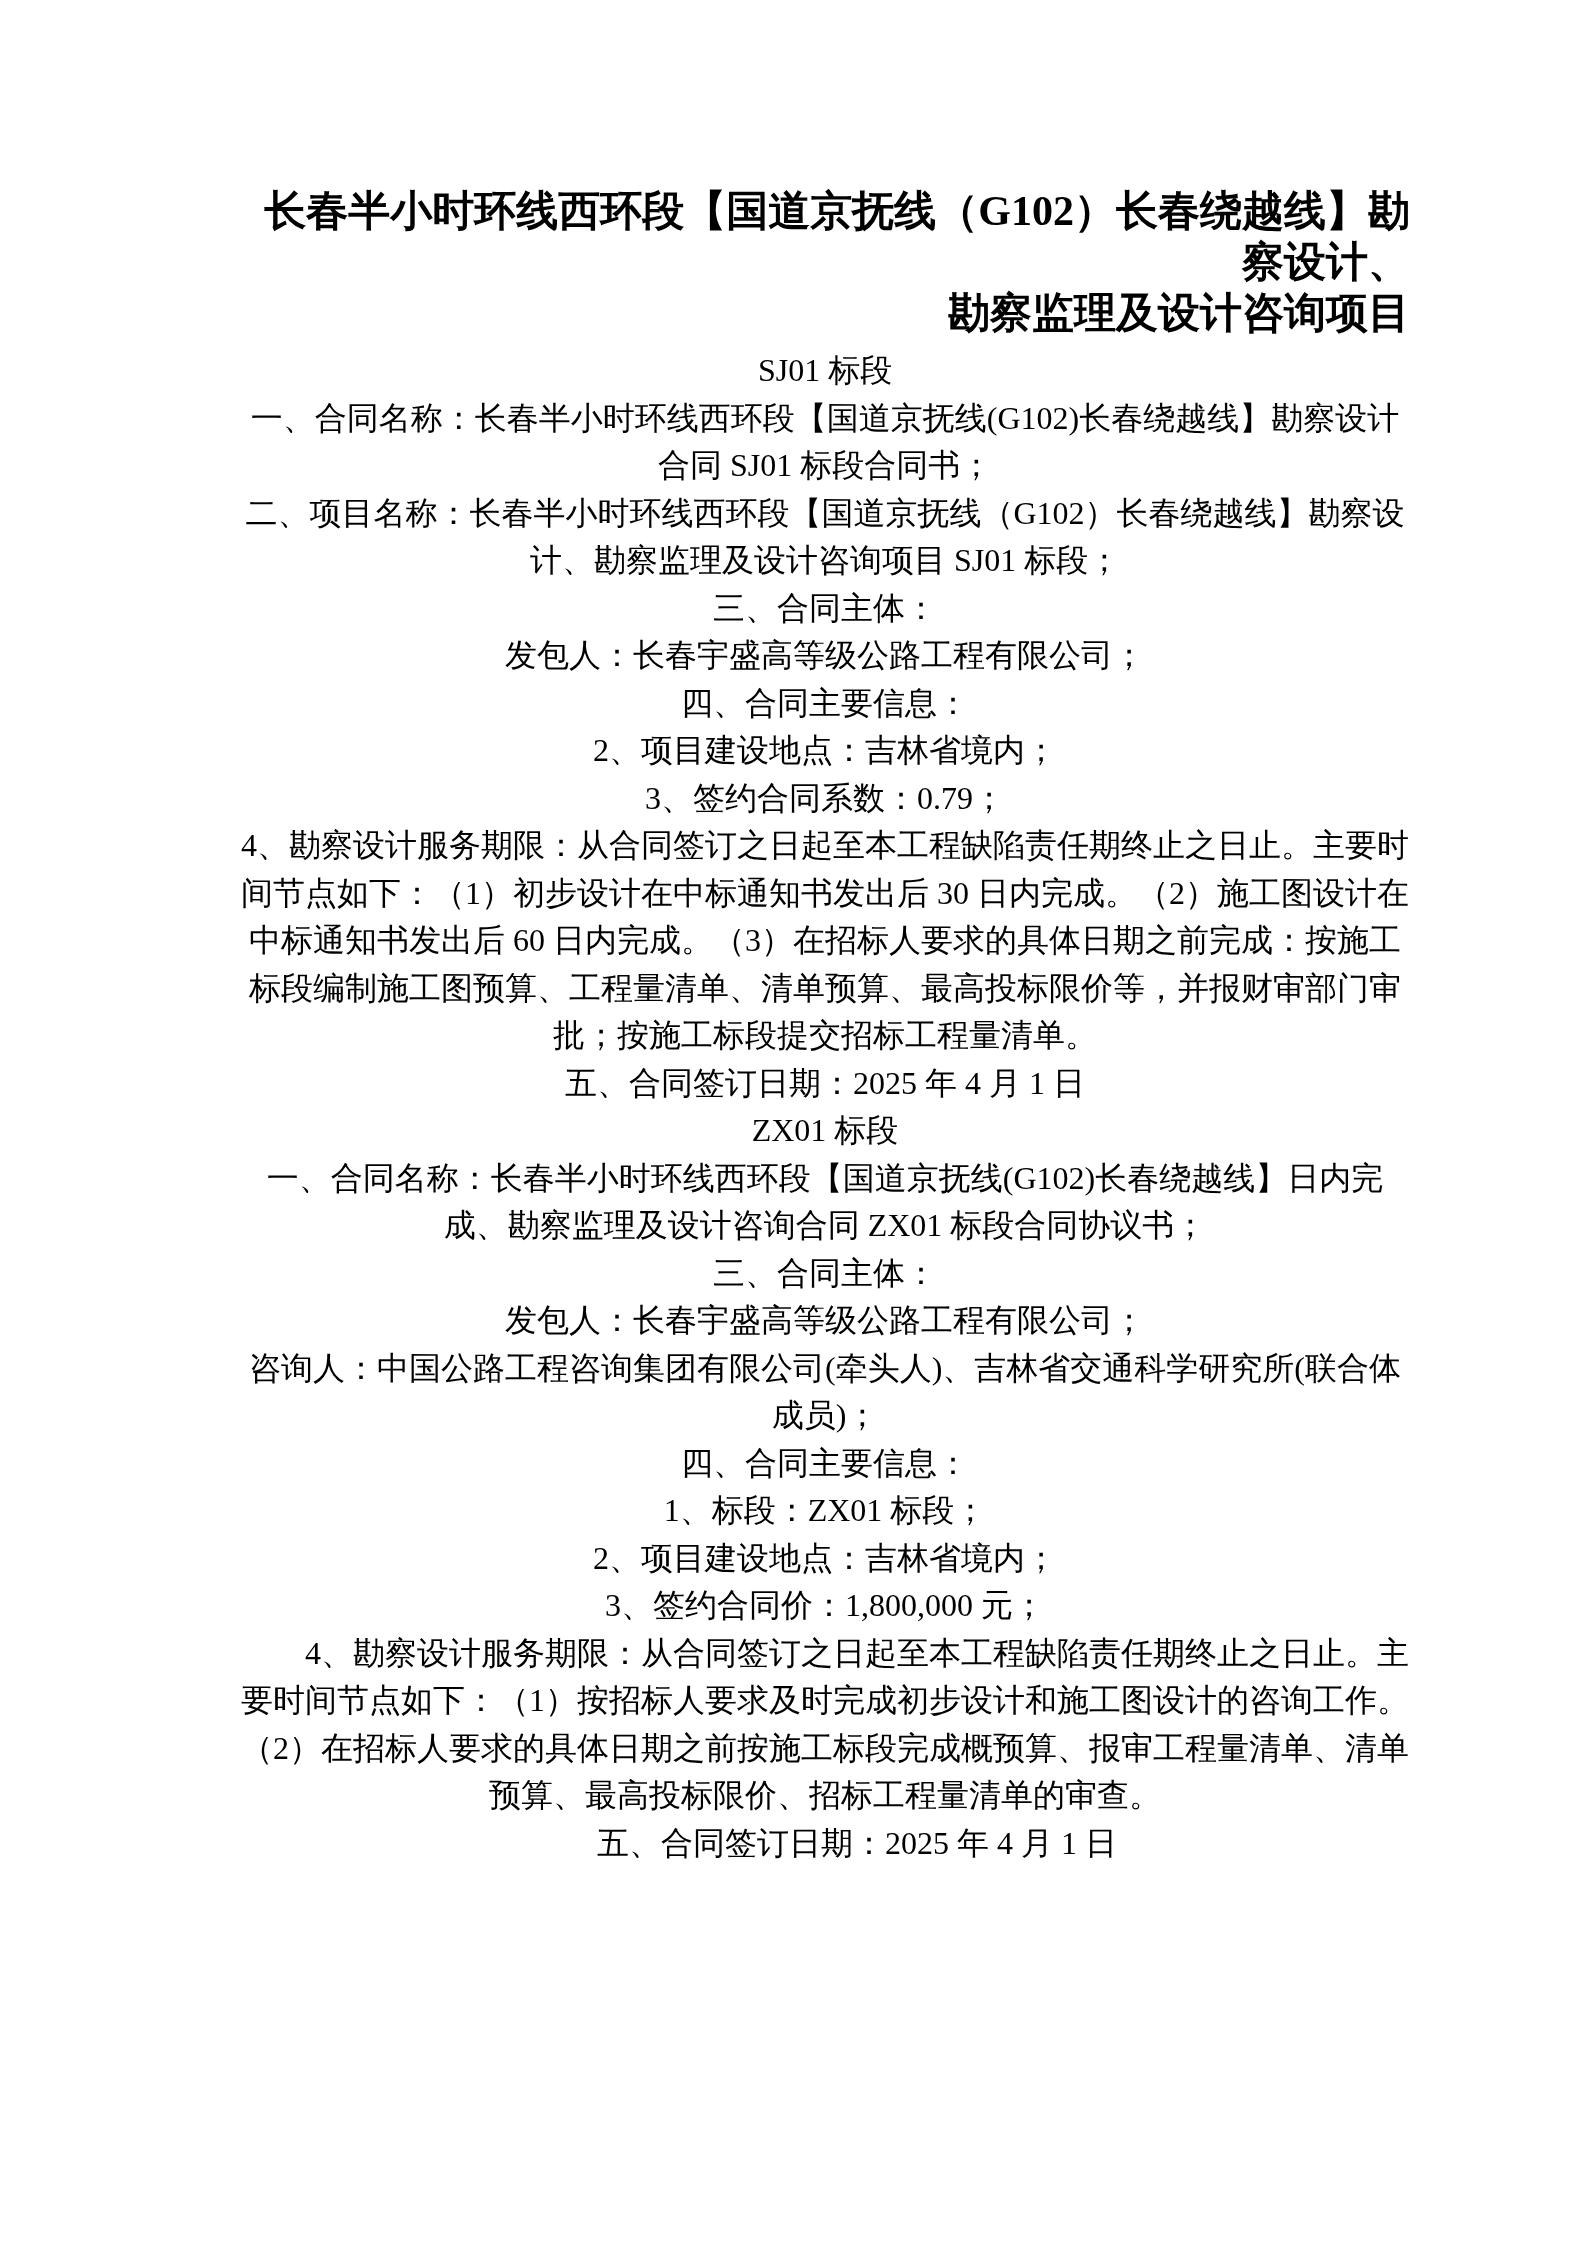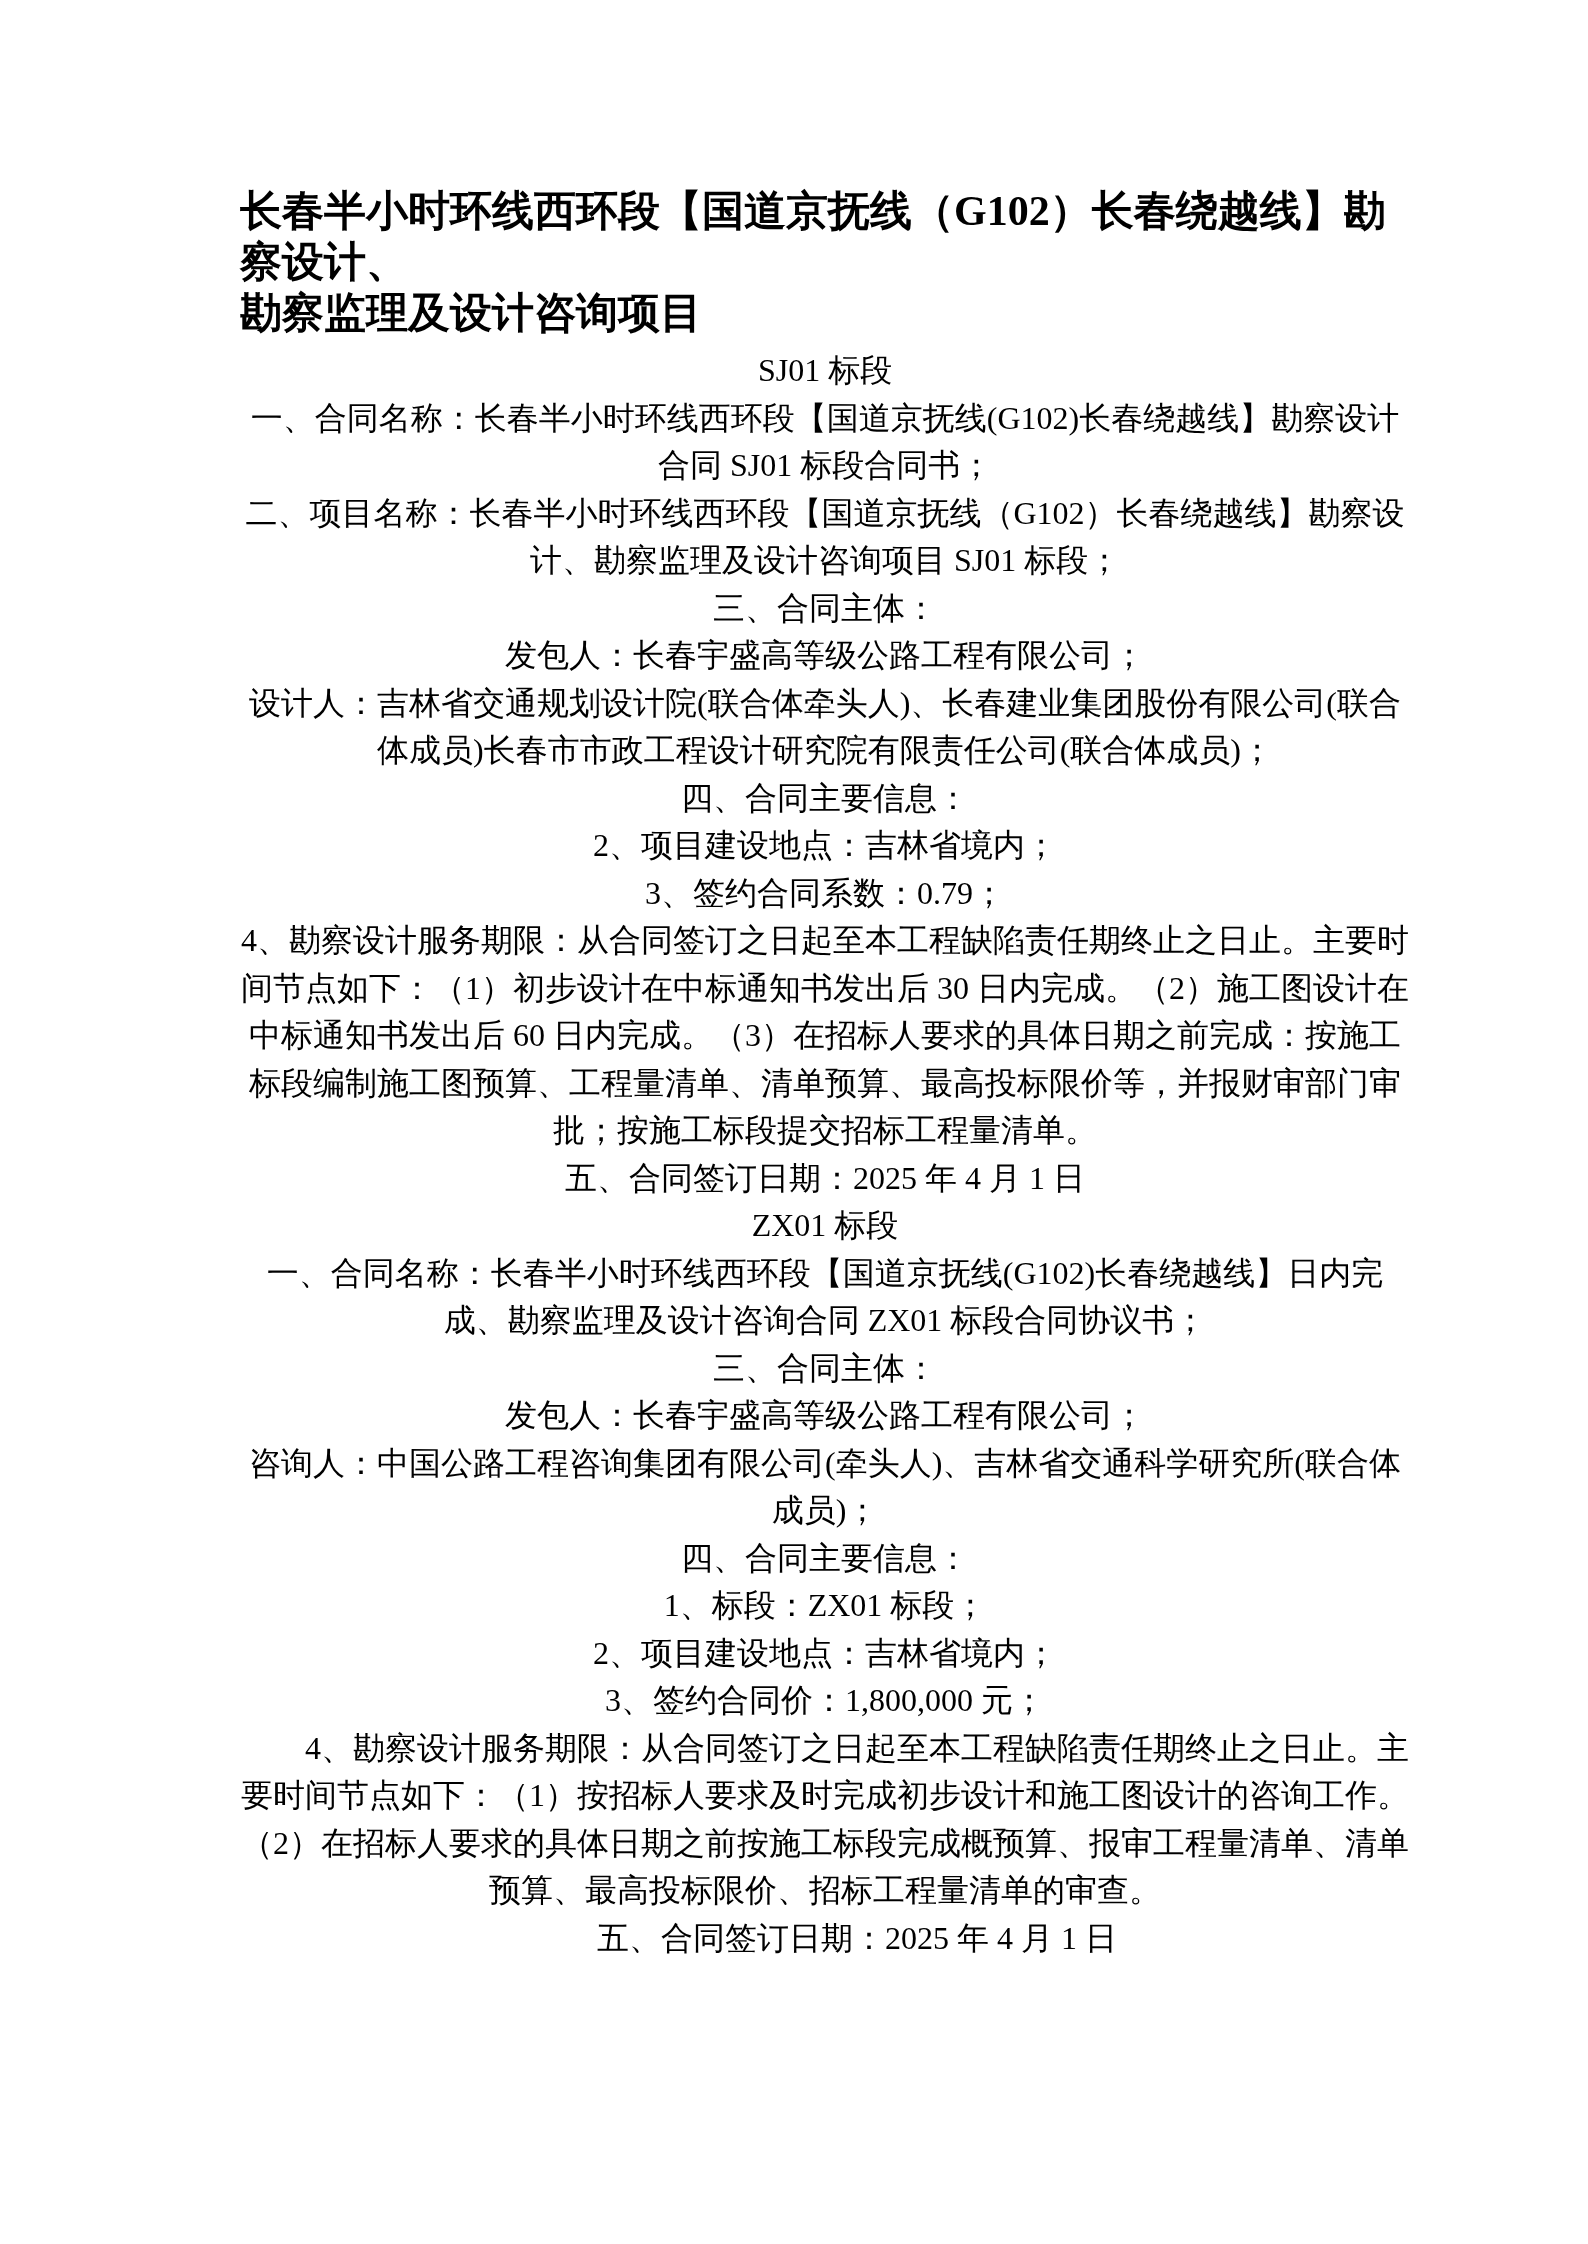--- a/index.html
+++ b/index.html
@@ -19,21 +19,21 @@
   .content {
     position: absolute;
     left: 240px;
     top: 186px;
     width: 1170px;
   }
   .doc-title {
     font-size: 42px;
     font-weight: bold;
     line-height: 51px;
-    text-align: left;
+    text-align: right;
     margin: 0;
   }
   .doc-body {
     margin-top: 8px;
   }
   .para {
     margin: 0;
     padding: 0;
     font-size: 32px;
     line-height: 47.5px;
@@ -63,21 +63,20 @@
     <h1 class="doc-title">
       <div>长春半小时环线西环段【国道京抚线（G102）长春绕越线】勘察设计、</div>
       <div>勘察监理及设计咨询项目</div>
     </h1>
     <div class="doc-body">
         <p class="para">SJ01 标段</p>
         <p class="para">一、合同名称：长春半小时环线西环段【国道京抚线(G102)长春绕越线】勘察设计合同 SJ01 标段合同书；</p>
         <p class="para">二、项目名称：长春半小时环线西环段【国道京抚线（G102）长春绕越线】勘察设计、勘察监理及设计咨询项目 SJ01 标段；</p>
         <p class="para">三、合同主体：</p>
         <p class="para">发包人：长春宇盛高等级公路工程有限公司；</p>
-        <p class="para">设计人：吉林省交通规划设计院(联合体牵头人)、长春建业集团股份有限公司(联合体成员)长春市市政工程设计研究院有限责任公司(联合体成员)；</p>
         <p class="para">四、合同主要信息：</p>
         <p class="para">2、项目建设地点：吉林省境内；</p>
         <p class="para">3、签约合同系数：0.79；</p>
         <p class="para">4、勘察设计服务期限：从合同签订之日起至本工程缺陷责任期终止之日止。主要时间节点如下：（1）初步设计在中标通知书发出后 30 日内完成。（2）施工图设计在中标通知书发出后 60 日内完成。（3）在招标人要求的具体日期之前完成：按施工标段编制施工图预算、工程量清单、清单预算、最高投标限价等，并报财审部门审批；按施工标段提交招标工程量清单。</p>
         <p class="para">五、合同签订日期：2025 年 4 月 1 日</p>
         <p class="para">ZX01 标段</p>
         <p class="para">一、合同名称：长春半小时环线西环段【国道京抚线(G102)长春绕越线】日内完成、勘察监理及设计咨询合同 ZX01 标段合同协议书；</p>
         <p class="para">三、合同主体：</p>
         <p class="para">发包人：长春宇盛高等级公路工程有限公司；</p>
         <p class="para">咨询人：中国公路工程咨询集团有限公司(牵头人)、吉林省交通科学研究所(联合体成员)；</p>

